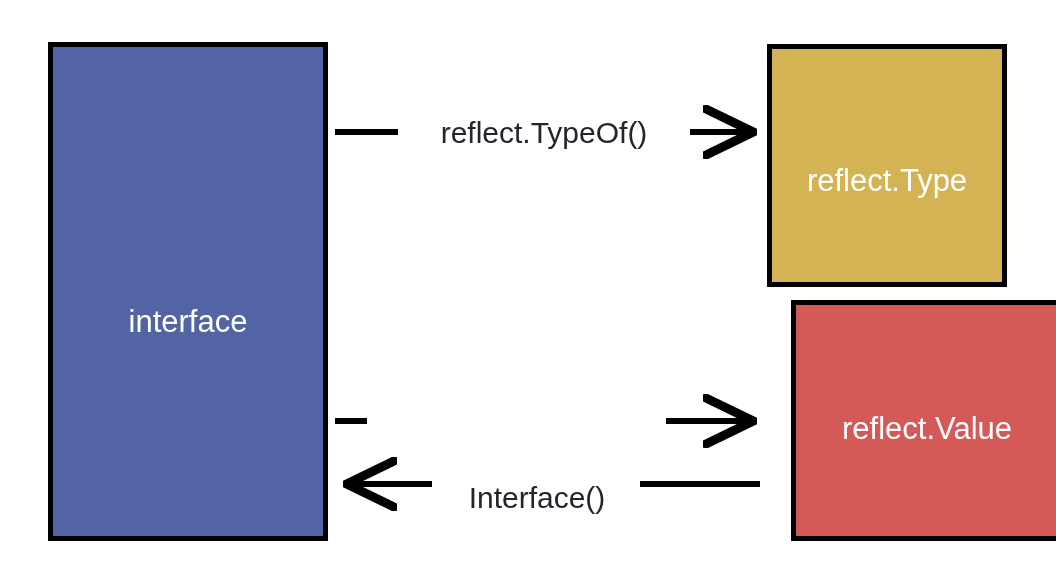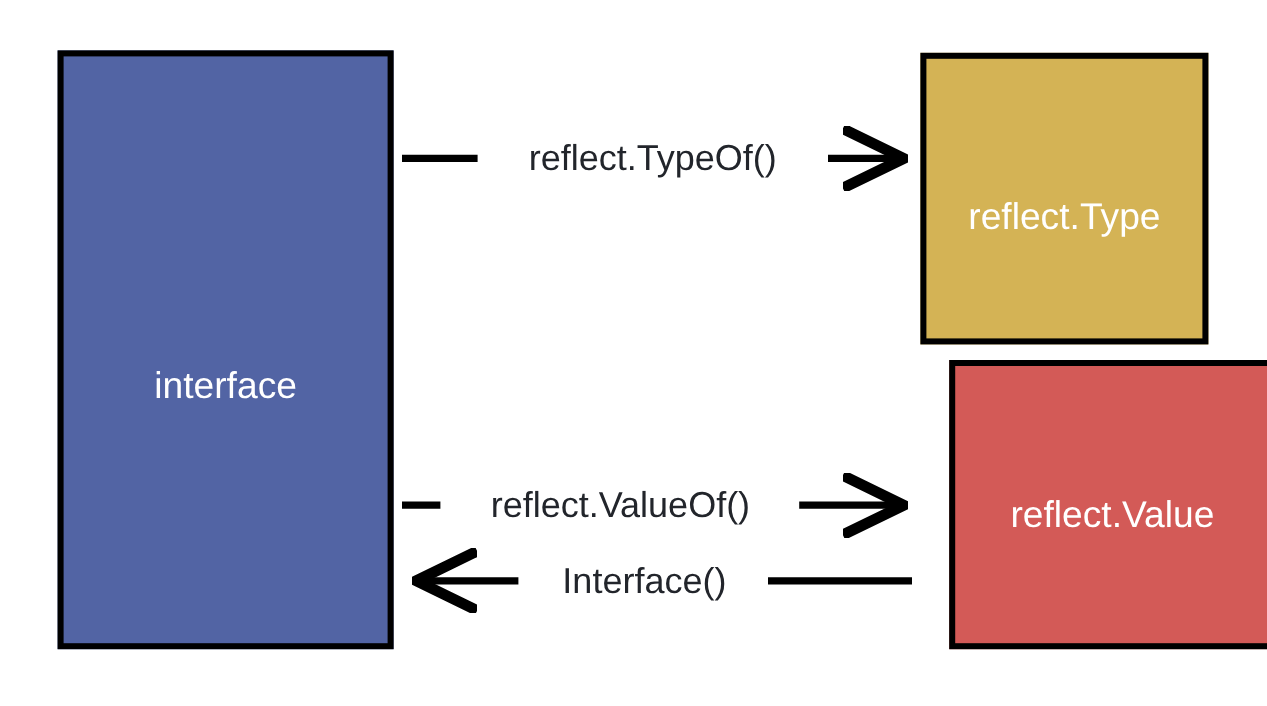--- a/index.html
+++ b/index.html
@@ -130,17 +130,16 @@
     </g>
 
     <g>
       <line x1="348" y1="484" x2="432" y2="484" stroke="#000000" stroke-width="6" stroke-linecap="butt" marker-start="url(#arrow-left)"></line>
       <line x1="640" y1="484" x2="760" y2="484" stroke="#000000" stroke-width="6" stroke-linecap="butt"></line>
     </g>
   </svg>
 
   <div class="edge-label" style="left: 408px; top: 118px; width: 272px; color: rgb(34, 37, 43);">reflect.TypeOf()</div>
 
-  <div class="edge-label" style="left: 376px; top: 407px; width: 282px; color: rgb(34, 37, 43);">reflect.ValueOf()</div>
 
-  <div class="edge-label" style="left: 442px; top: 470px; width: 190px; color: rgb(34, 37, 43);">Interface()</div>
+  <div class="edge-label" style="left: 442px; top: 483px; width: 190px; color: rgb(34, 37, 43);">Interface()</div>
 
 </div>
 
 </body></html>

